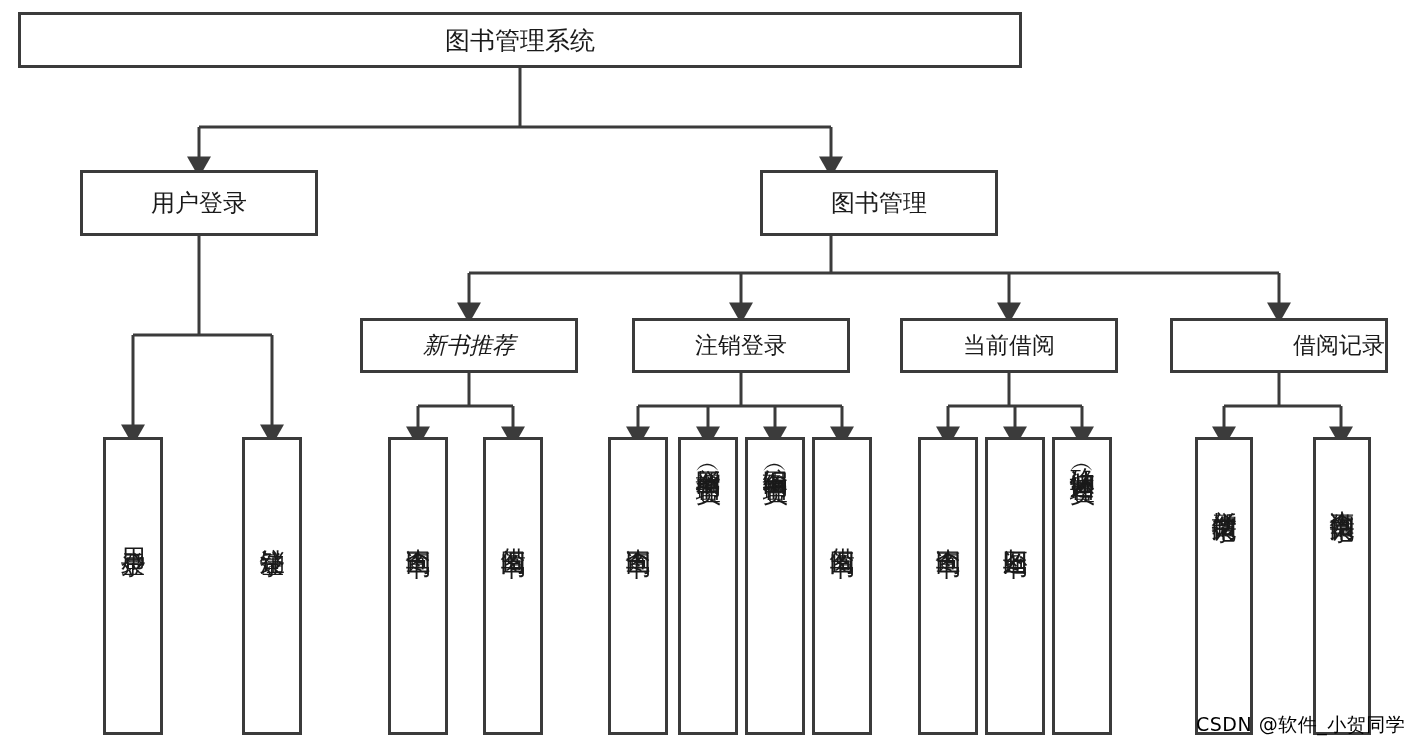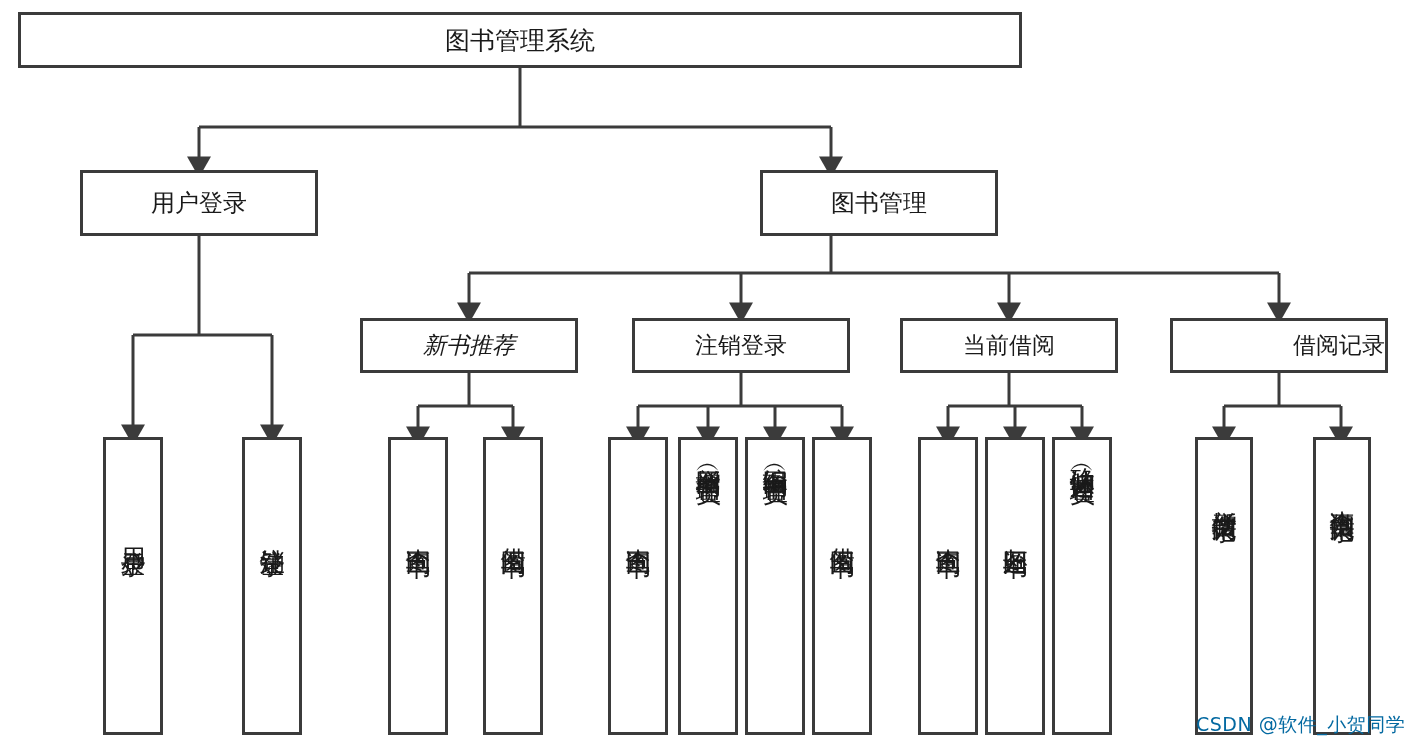--- a/index.html
+++ b/index.html
@@ -51,21 +51,21 @@
     letter-spacing: 2px;
     white-space: nowrap;
     color: #1a1a1a;
   }
   .leaf-short .vtext { margin-top: 82px; }
   .leaf-mid   .vtext { margin-top: 44px; }
   .leaf-tall  .vtext { margin-top: 2px; }
   .watermark {
     position: absolute;
     font-size: 19px;
-    color: #0369a1;
+    color: #000000;
     white-space: nowrap;
     letter-spacing: 0.5px;
     text-align: center;
   }
 </style>
 </head>
 <body>
 
 <div id="canvas">
 

